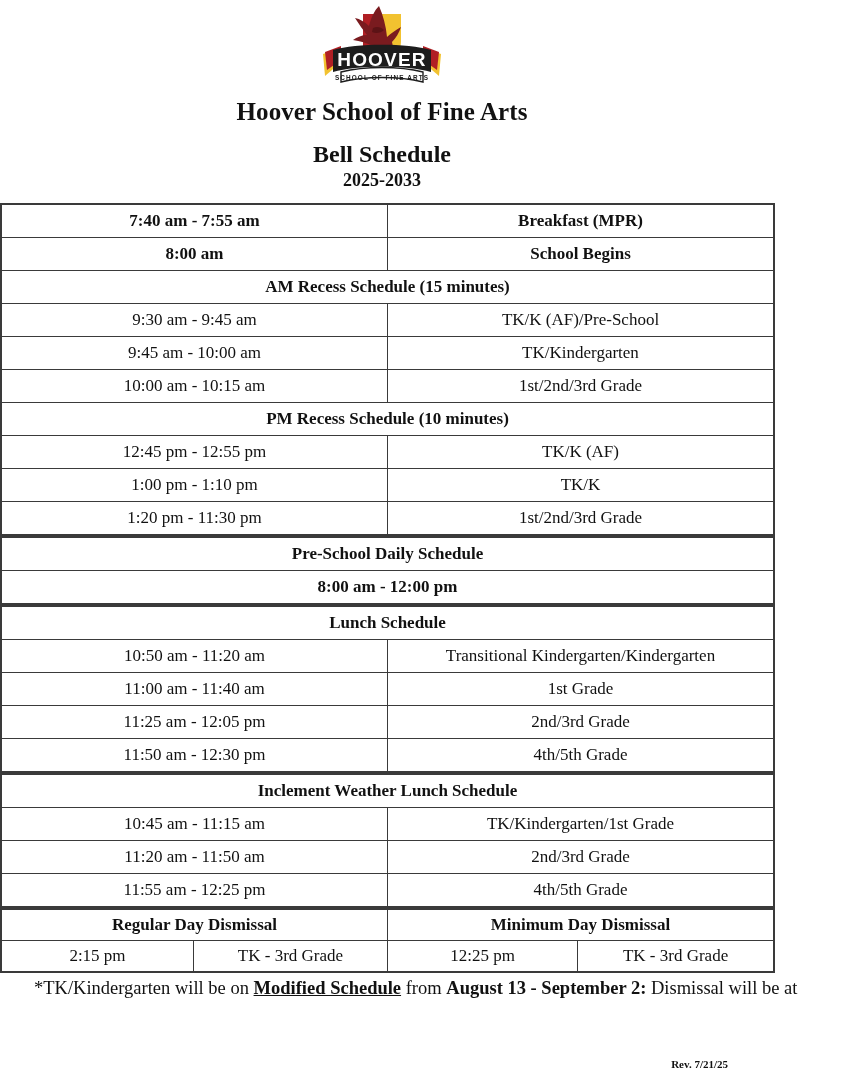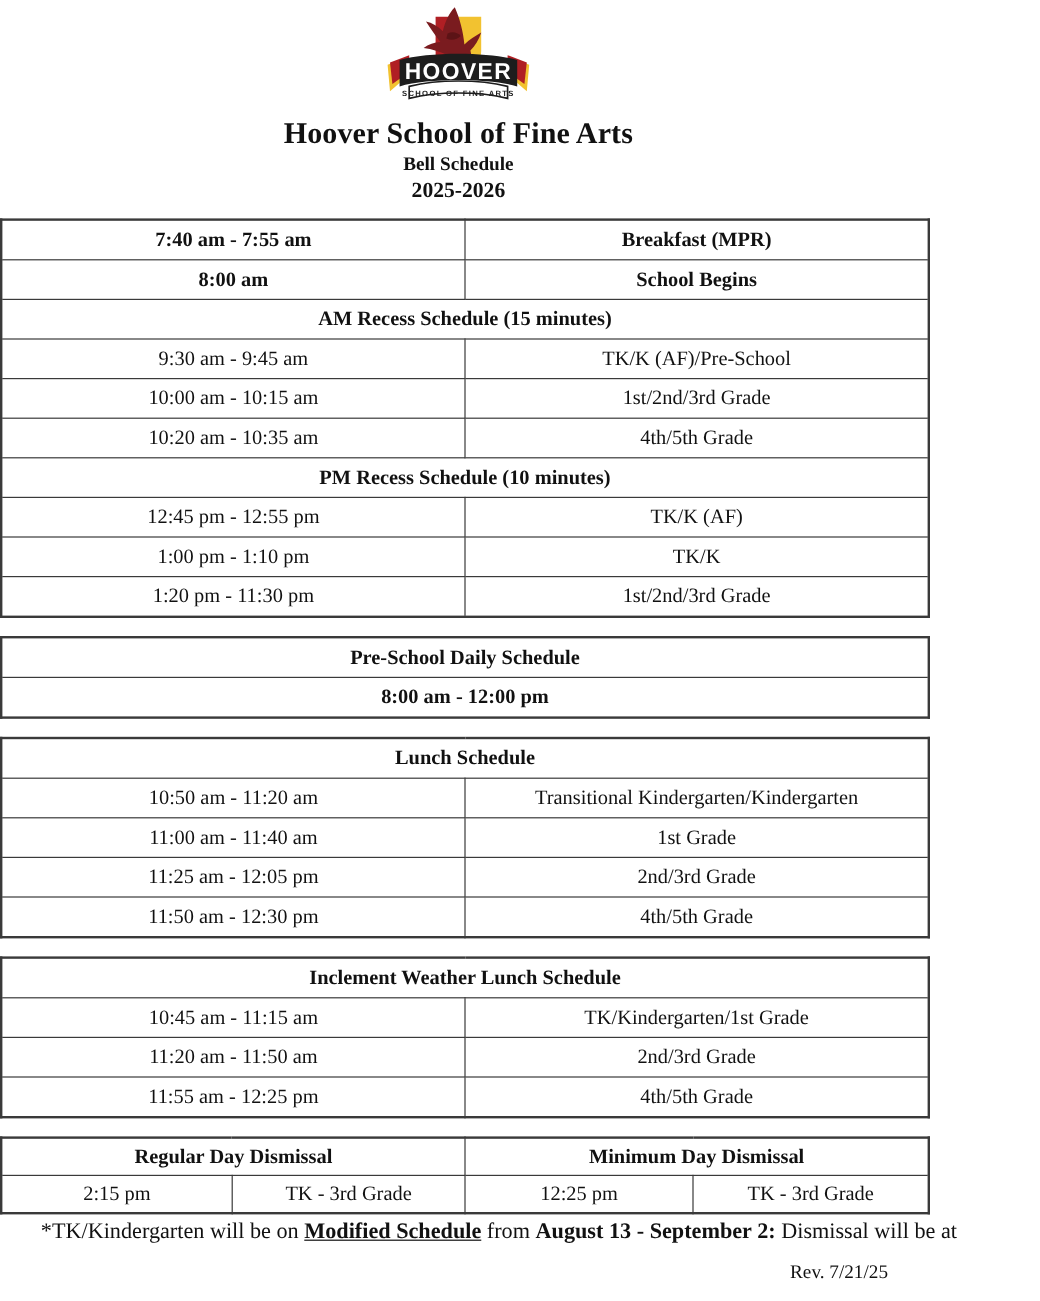--- a/index.html
+++ b/index.html
@@ -43,43 +43,42 @@
     text-align: center;
     margin-top: 2px;
   }
   .title-main {
     font-size: 25px;
     font-weight: bold;
     letter-spacing: 0.1px;
     line-height: 1.15;
   }
   .title-sub {
-    font-size: 16px;
+    font-size: 24px;
     font-weight: bold;
     line-height: 1.2;
-    margin-top: 1px;
+    margin-top: 13px;
   }
   .title-year {
     font-size: 18px;
     font-weight: bold;
     line-height: 1.2;
     margin-top: 1px;
   }
 
   
   .tables {
     margin: 0 auto;
     width: 775px;
     padding-top: 12px;
   }
   table.sched {
     width: 100%;
     border-collapse: collapse;
     table-layout: fixed;
-    margin-bottom: 15px;
     border: 2px solid #3a3a3a;
   }
   table.sched:last-child { margin-bottom: 0; }
   table.sched td {
     border: 1.6px solid #3a3a3a;
     text-align: center;
     font-size: 17px;
     height: 28px;
     padding: 2px 4px;
     line-height: 1.15;
@@ -114,24 +113,24 @@
   }
   .notes p {
     margin: 0;
     padding: 0;
   }
   .notes b { font-weight: bold; }
   .notes u.bu { font-weight: bold; text-decoration: underline; }
 
   .rev {
     position: absolute;
-    right: 24px;
+    right: 36px;
     bottom: 14px;
-    font-size: 16px;
-    font-weight: normal;
+    font-size: 11px;
+    font-weight: bold;
   }
 </style>
 </head>
 <body>
 
 <div class="page">
 
   <div class="logo-wrap">
     <svg class="logo" viewBox="0 0 130 92" aria-hidden="true">
 
@@ -153,21 +152,21 @@
       <text x="65" y="64" text-anchor="middle" font-family="'Liberation Sans', sans-serif" font-size="19" font-weight="bold" fill="#ffffff" letter-spacing="1.2">HOOVER</text>
 
       <path d="M24 70 C48 64 82 64 106 70 L106 80 C82 74 48 74 24 80 Z" fill="#ffffff" stroke="#1d1d1d" stroke-width="1.4"></path>
       <text x="65" y="78" text-anchor="middle" font-family="'Liberation Sans', sans-serif" font-size="6.4" font-weight="bold" fill="#1d1d1d" letter-spacing="1.1">SCHOOL OF FINE ARTS</text>
     </svg>
   </div>
 
   <div class="titles">
     <div class="title-main">Hoover School of Fine Arts</div>
     <div class="title-sub">Bell Schedule</div>
-    <div class="title-year">2025-2026</div>
+    <div class="title-year">2025-2033</div>
   </div>
 
   <div class="tables">
 
     <table class="sched">
       <colgroup>
           <col class="col-left">
           <col class="col-right">
         </colgroup>
       <tbody>
@@ -180,26 +179,26 @@
           <td class="hdr green-bright">School Begins</td>
         </tr>
         <tr>
           <td class="hdr blue" colspan="2">AM Recess Schedule (15 minutes)</td>
         </tr>
         <tr>
           <td>9:30 am - 9:45 am</td>
           <td>TK/K (AF)/Pre-School</td>
         </tr>
         <tr>
+          <td>9:45 am - 10:00 am</td>
+          <td>TK/Kindergarten</td>
+        </tr>
+        <tr>
           <td>10:00 am - 10:15 am</td>
           <td>1st/2nd/3rd Grade</td>
-        </tr>
-        <tr>
-          <td>10:20 am - 10:35 am</td>
-          <td>4th/5th Grade</td>
         </tr>
         <tr>
           <td class="hdr blue" colspan="2">PM Recess Schedule (10 minutes)</td>
         </tr>
         <tr>
           <td>12:45 pm - 12:55 pm</td>
           <td>TK/K (AF)</td>
         </tr>
         <tr>
           <td>1:00 pm - 1:10 pm</td>

